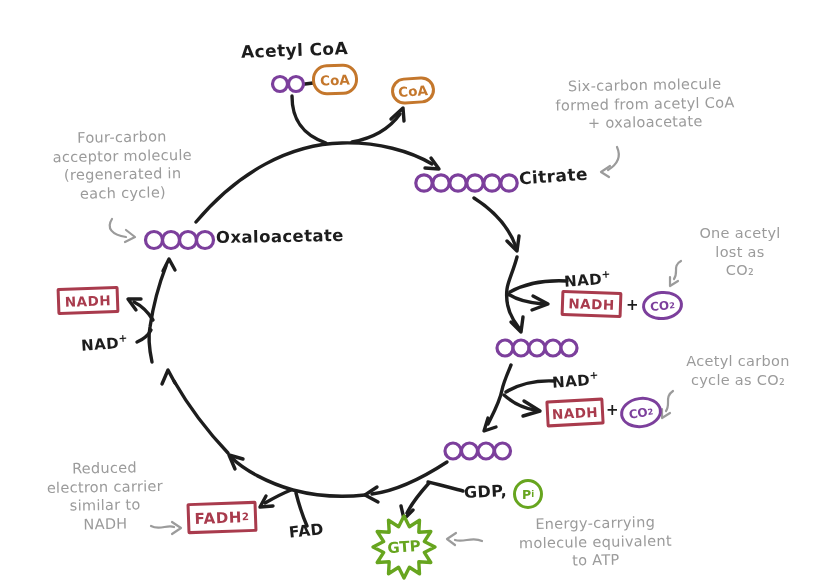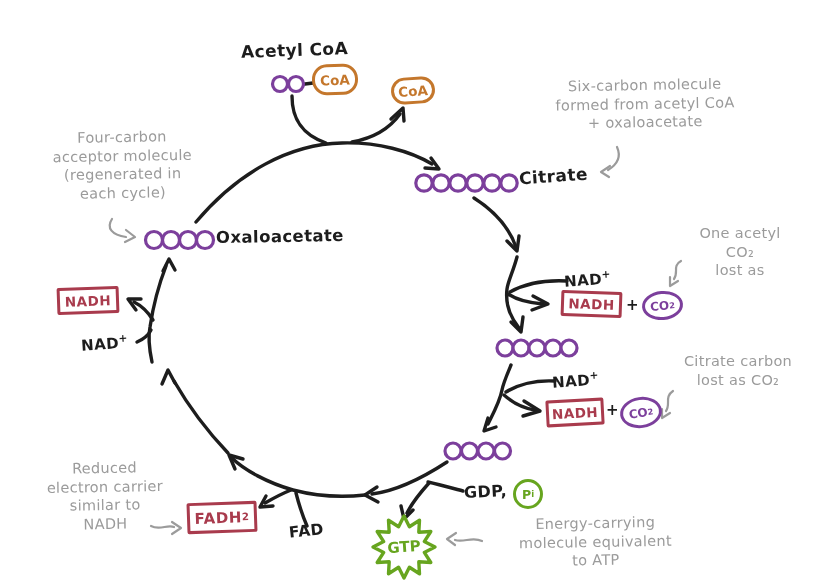--- a/index.html
+++ b/index.html
@@ -179,26 +179,26 @@
     <div>+ oxaloacetate</div>
   </div>
   <div class="ann" style="left:25px;top:128px;width:195px;transform:rotate(-1deg)">
     <div>Four-carbon</div>
     <div>acceptor molecule</div>
     <div>(regenerated in</div>
     <div>each cycle)</div>
   </div>
   <div class="ann" style="left:650px;top:224px;width:180px">
     <div>One acetyl</div>
+    <div>lost as</div>
     <div>CO₂</div>
-    <div>lost as</div>
   </div>
   <div class="ann" style="left:648px;top:352px;width:180px">
-    <div>Citrate carbon</div>
-    <div>lost as CO₂</div>
+    <div>Acetyl carbon</div>
+    <div>cycle as CO₂</div>
   </div>
   <div class="ann" style="left:468px;top:514px;width:255px;transform:rotate(-1deg)">
     <div>Energy-carrying</div>
     <div>molecule equivalent</div>
     <div>to ATP</div>
   </div>
   <div class="ann" style="left:30px;top:459px;width:150px;transform:rotate(-1deg)">
     <div>Reduced</div>
     <div>electron carrier</div>
     <div>similar to</div>

